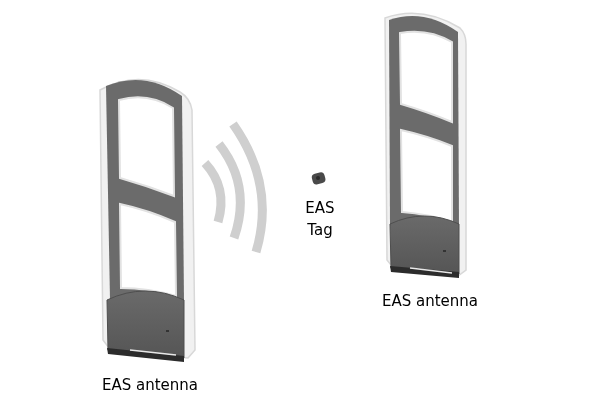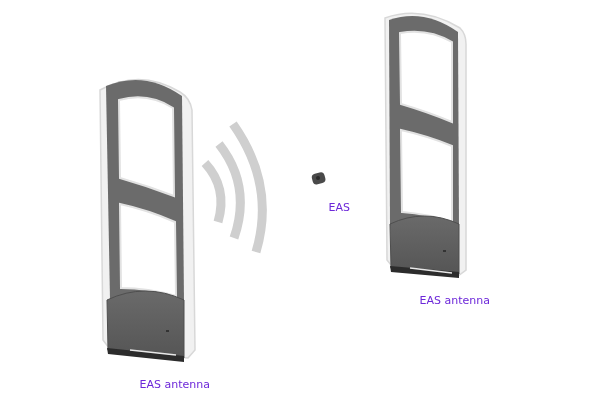--- a/index.html
+++ b/index.html
@@ -1,19 +1,19 @@
 <!DOCTYPE html>
 <html><head>
   <meta charset="utf-8">
   <style>
     html, body { margin: 0; padding: 0; }
     body { width: 600px; height: 400px; background: #ffffff; position: relative; overflow: hidden;
            font-family: "DejaVu Sans", "Liberation Sans", sans-serif; }
     .abs { position: absolute; }
-    .label { color: #6d28d9; font-size: 11px; text-align: right; line-height: 22px; }
+    .label { color: #000000; font-size: 15px; text-align: center; line-height: 22px; }
     svg { position: absolute; left: 0; top: 0; }
   </style>
 </head>
 <body>
 
 <svg width="600" height="400" viewBox="0 0 600 400">
   <defs>
     <linearGradient id="baseGrad" x1="0" y1="0" x2="0" y2="1">
       <stop offset="0" stop-color="#6a6a6a"></stop>
       <stop offset="1" stop-color="#555555"></stop>
@@ -58,13 +58,14 @@
     <rect x="443" y="250" width="3" height="2" fill="#333"></rect>
   </g>
 </svg>
 
 <div class="abs label" style="left:90px; top:374px; width:120px;">EAS antenna</div>
 
 <div class="abs label" style="left:370px; top:290px; width:120px;">EAS antenna</div>
 
 <div class="abs label" style="left:290px; top:197px; width:60px;">
   <div>EAS</div>
+  <div>Tag</div>
 </div>
 
 </body></html>

